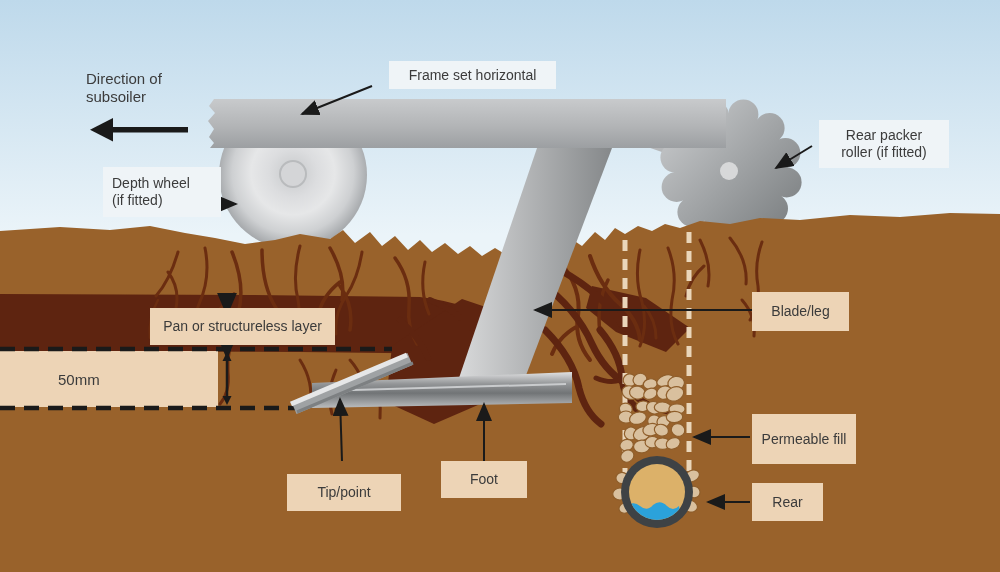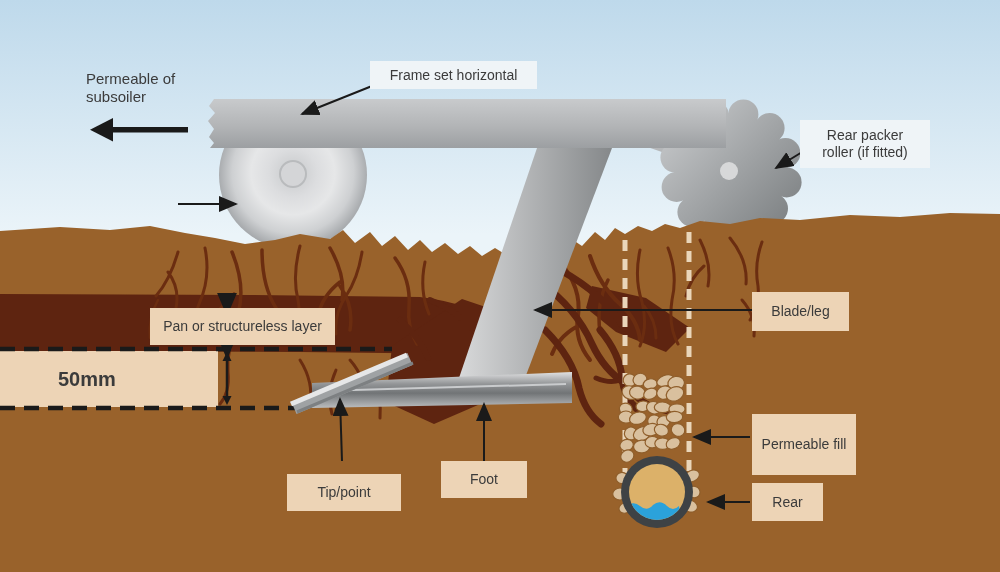--- a/index.html
+++ b/index.html
@@ -7,21 +7,21 @@
     position:relative;width:1000px;height:572px;overflow:hidden;
     font-family:"Liberation Sans","DejaVu Sans",sans-serif;
   }
   #artwork{position:absolute;left:0;top:0;}
   .label{
     position:absolute;color:var(--label-text);font-size:14px;line-height:17px;
     display:flex;align-items:center;justify-content:center;text-align:center;
     box-sizing:border-box;
   }
   .label.tan{background:var(--box-tan);}
-  .label.skybox{background:var(--box-sky);}
+  .label.skybox{background:var(--box-sky);margin-left:19px;}
   .label.plain{background:transparent;justify-content:flex-start;text-align:left;}
   .label .lines{display:block;}
   .sky-fill{fill:url(#skyGrad);}
   .soil-fill{fill:var(--soil);}
   .pan-fill{fill:var(--soil-pan);}
   .crack{stroke:var(--soil-crack);fill:none;stroke-linecap:round;stroke-linejoin:round;}
   .streak{stroke:var(--soil-pan);fill:none;stroke-linecap:round;stroke-linejoin:round;}
   .trench-dash{stroke:var(--trench-dash);stroke-width:5;stroke-dasharray:11 8;fill:none;}
   .meas-dash{stroke:var(--arrow-black);stroke-width:4.5;stroke-dasharray:15 9;fill:none;}
   .pointer{stroke:var(--arrow-black);stroke-width:2;fill:none;}
@@ -234,58 +234,64 @@
   </g>
 
   <g>
     <rect class="black-fill" x="108" y="127" width="80" height="5.5"></rect>
     <polygon class="black-fill" points="90,129.8 113,118 113,141.5"></polygon>
   </g>
 </svg>
 
 <div class="label plain" style="left:86px;top:70px;width:120px;height:36px;font-size:15px;line-height:18px;">
   <span class="lines" style="text-align:left;">
-    <span style="display:block">Permeable of</span>
+    <span style="display:block">Direction of</span>
     <span style="display:block">subsoiler</span>
   </span>
 </div>
 
 <div class="label skybox" style="left:370px;top:61px;width:167px;height:28px;">
   <span>Frame set horizontal</span>
 </div>
 
+<div class="label skybox" style="left:84px;top:167px;width:118px;height:50px;justify-content:flex-start;padding-left:9px;">
+  <span class="lines" style="text-align:left;">
+    <span style="display:block">Depth wheel</span>
+    <span style="display:block">(if fitted)</span>
+  </span>
+</div>
 
 <div class="label skybox" style="left:800px;top:120px;width:130px;height:48px;">
   <span class="lines">
     <span style="display:block">Rear packer</span>
     <span style="display:block">roller (if fitted)</span>
   </span>
 </div>
 
 <div class="label tan" style="left:150px;top:308px;width:185px;height:37px;text-align:right;">
   <span>Pan or structureless layer</span>
 </div>
 
-<div class="label plain" style="left:58px;top:369px;width:100px;height:20px;font-size:20px;font-weight:bold;">
+<div class="label plain" style="left:58px;top:369px;width:100px;height:20px;font-size:15px;">
   <span>50mm</span>
 </div>
 
 <div class="label tan" style="left:752px;top:292px;width:97px;height:39px;">
   <span>Blade/leg</span>
 </div>
 
 <div class="label tan" style="left:287px;top:474px;width:114px;height:37px;">
   <span>Tip/point</span>
 </div>
 
 <div class="label tan" style="left:441px;top:461px;width:86px;height:37px;">
   <span>Foot</span>
 </div>
 
-<div class="label tan" style="left:752px;top:414px;width:104px;height:61px;">
+<div class="label tan" style="left:752px;top:414px;width:104px;height:50px;">
   <span>Permeable fill</span>
 </div>
 
 <div class="label tan" style="left:752px;top:483px;width:71px;height:38px;">
   <span>Rear</span>
 </div>
 
 </div>
 
 </body></html>

